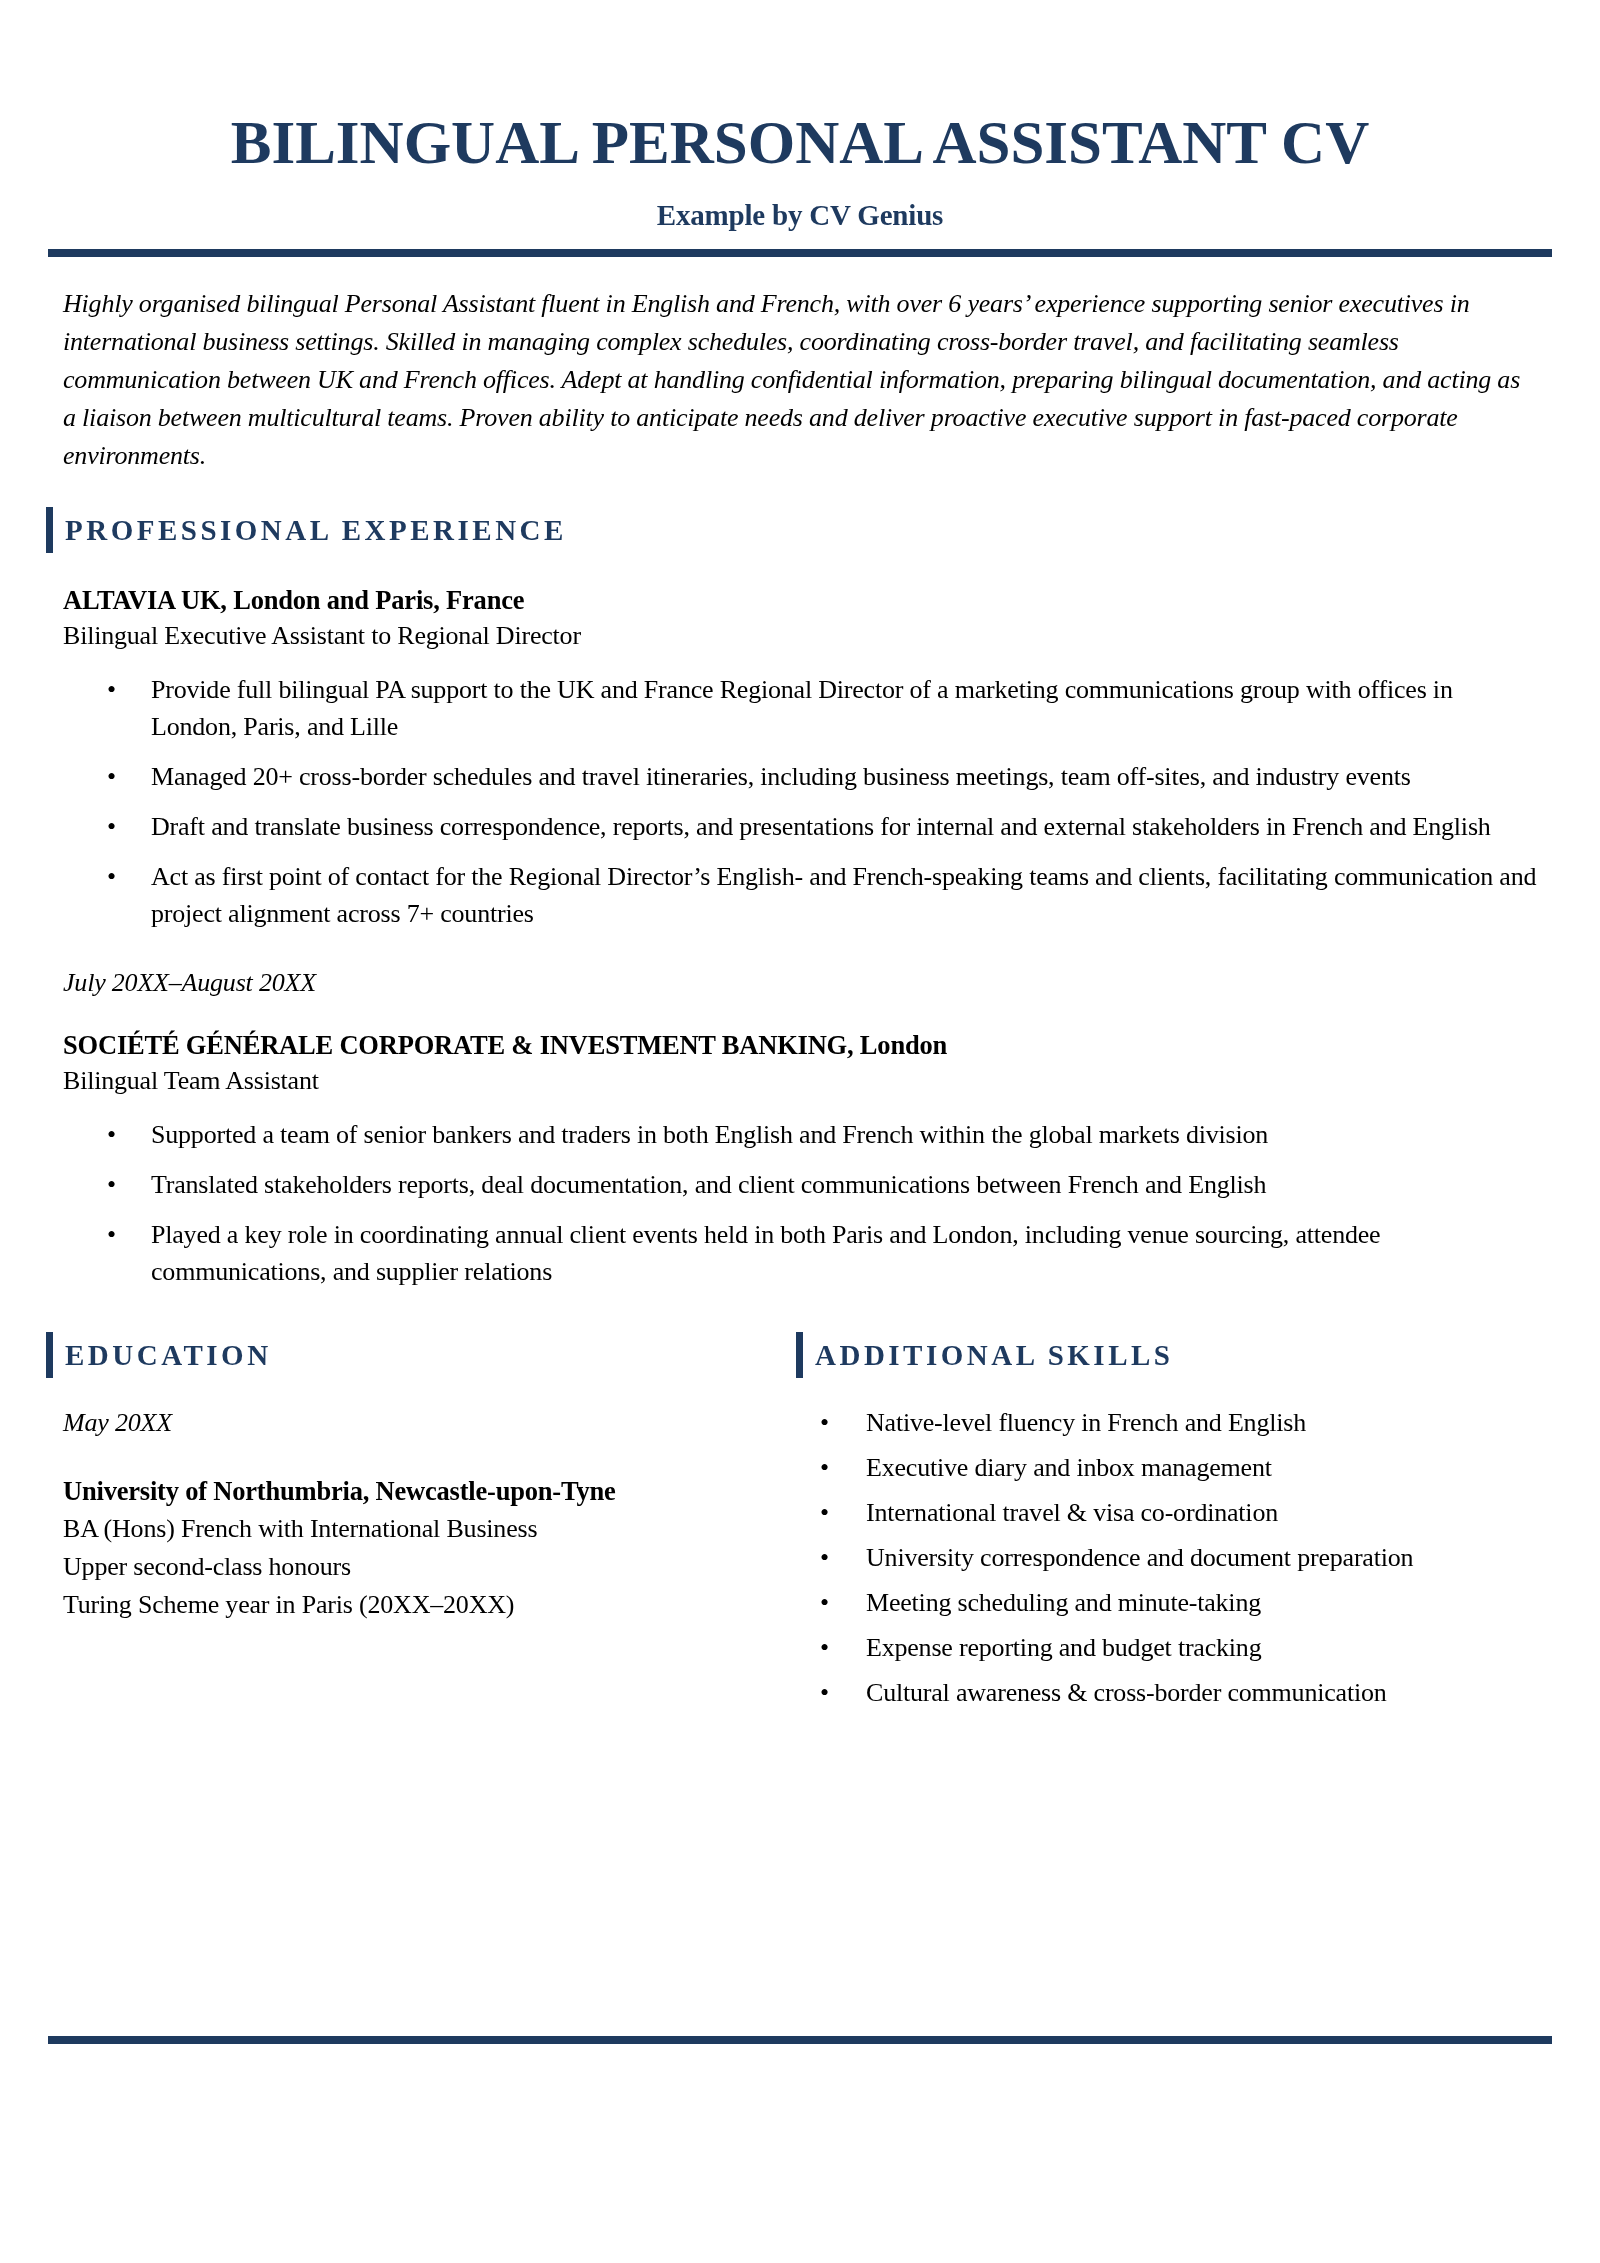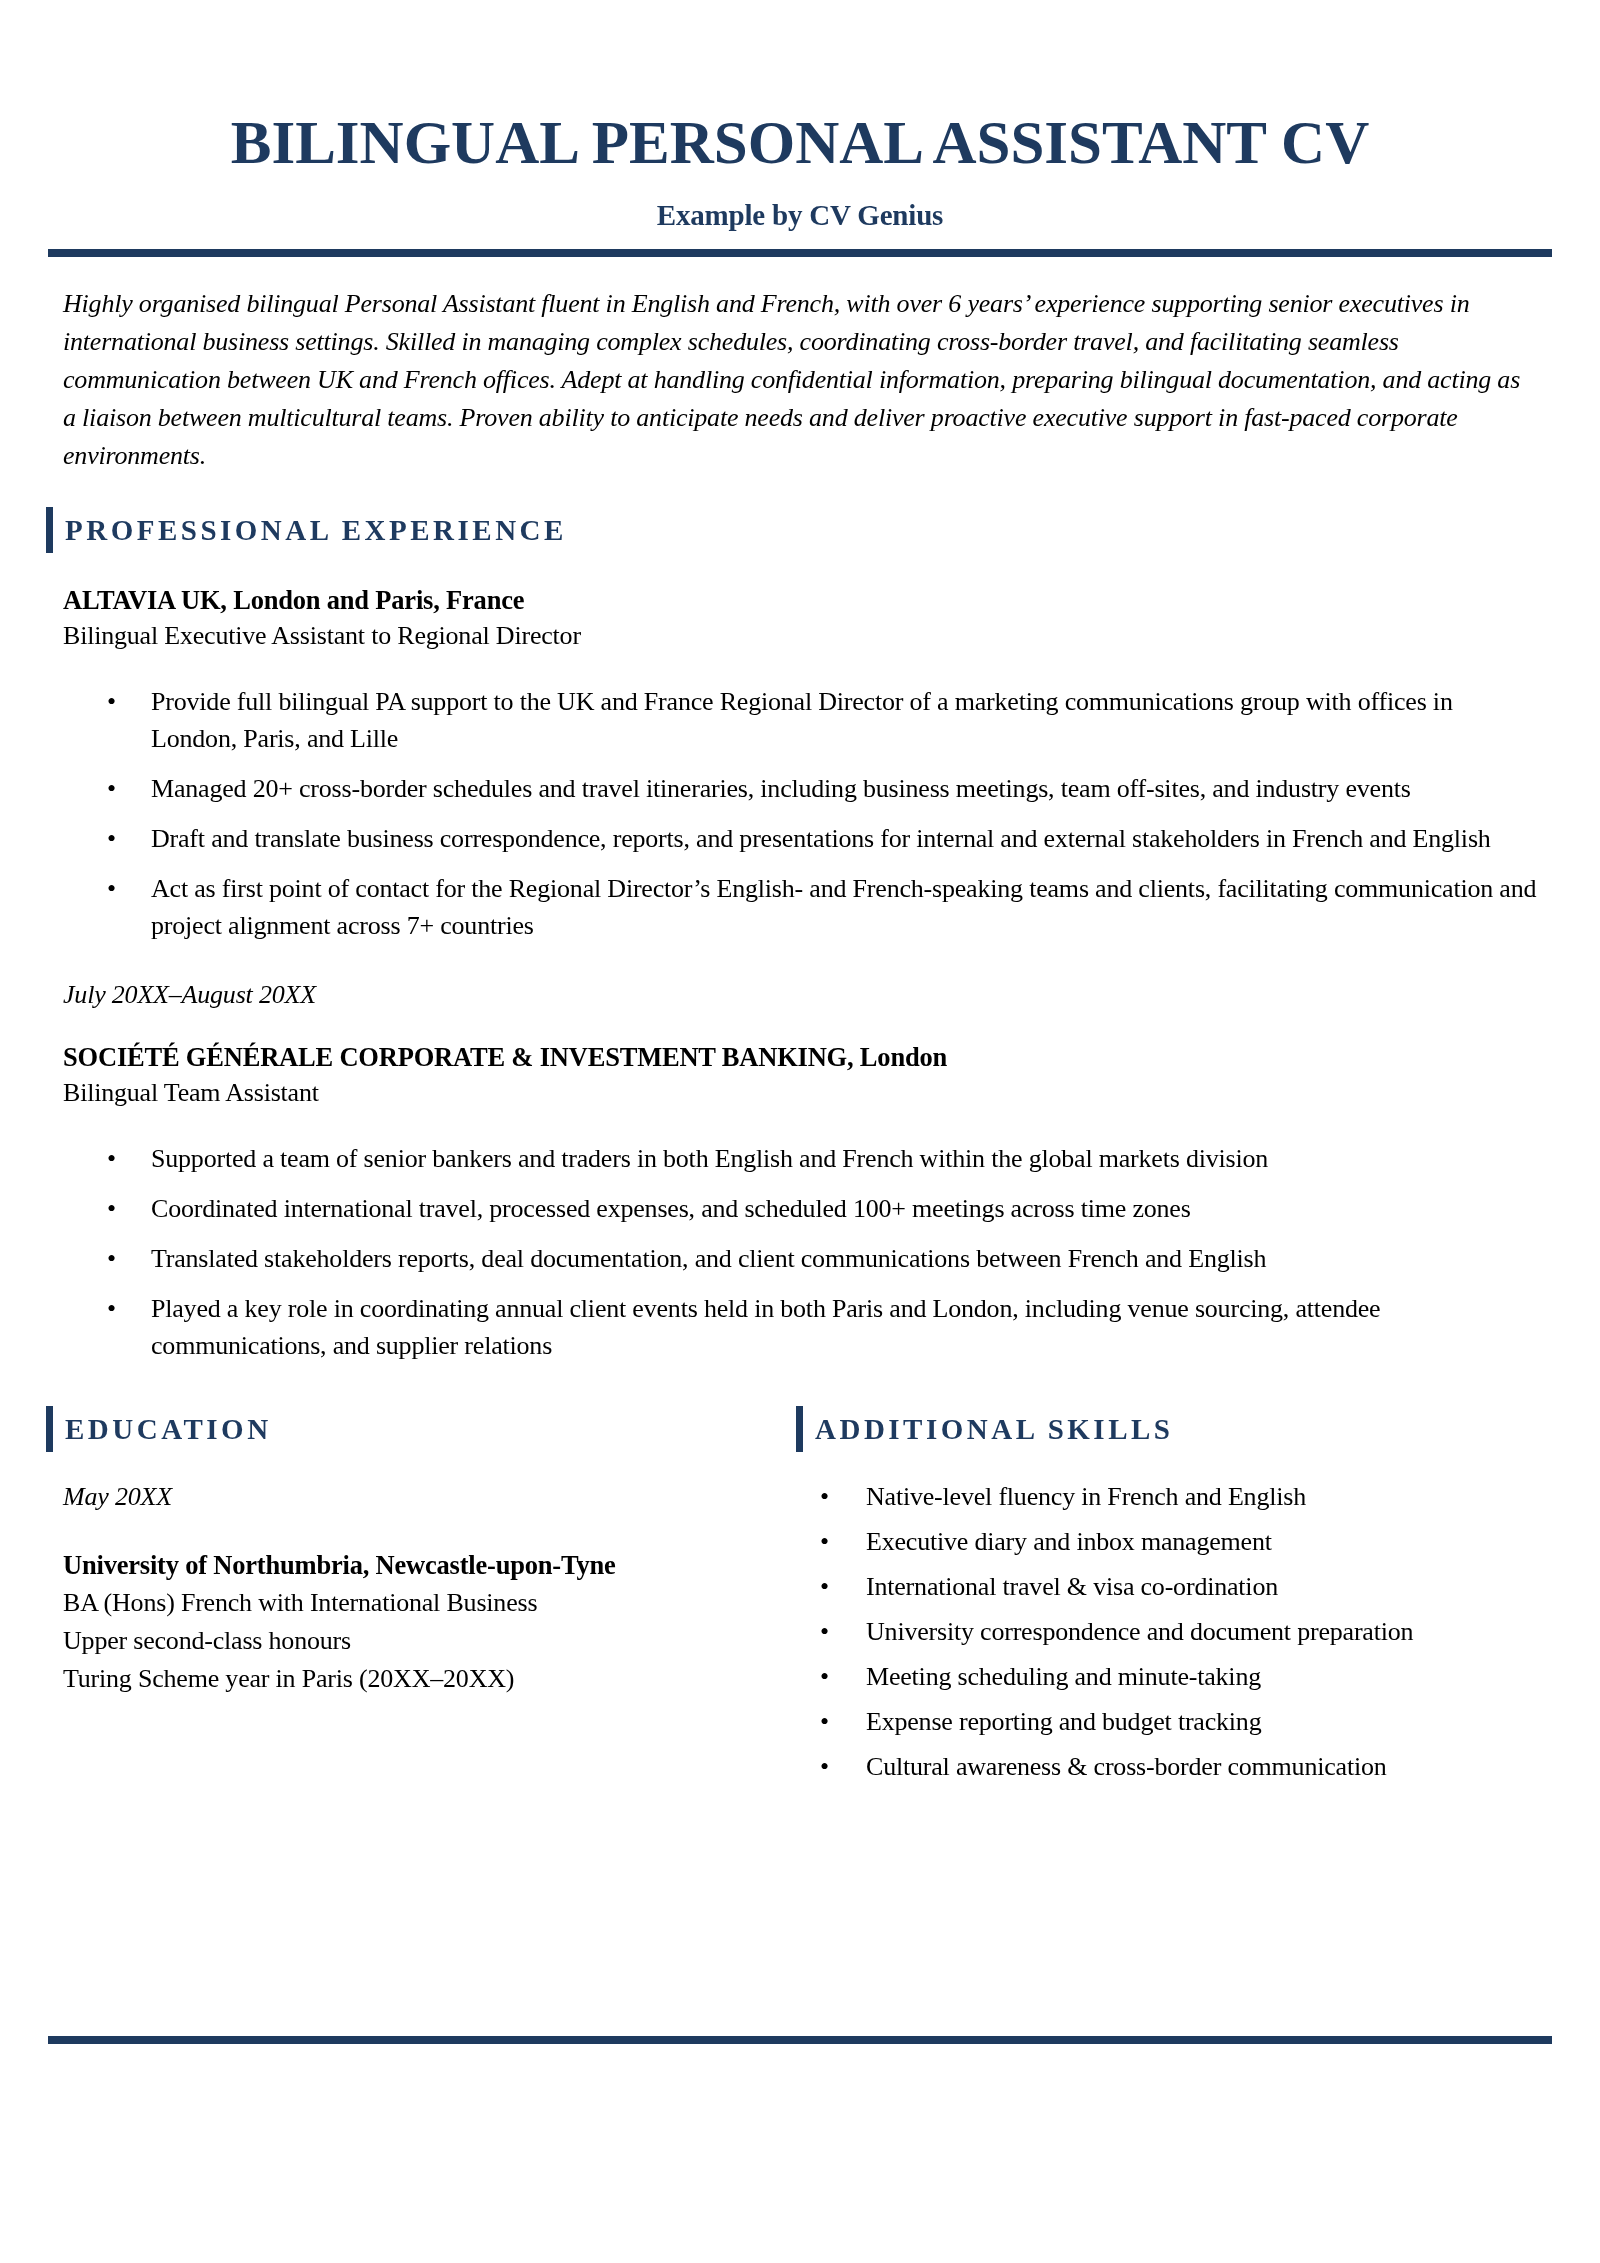--- a/index.html
+++ b/index.html
@@ -54,21 +54,21 @@
   }
   .sec-bar { width: 7px; height: 46px; background: #1e3a5f; flex: 0 0 auto; }
   .sec-title { font-weight: bold; font-size: 29px; letter-spacing: 3.5px; white-space: nowrap; }
   .sec-experience { margin-top: 32px; }
 
   .job-dates { margin-top: 30px; font-style: italic; font-size: 26px; }
   .job-dates.second { margin-top: 36px; }
   .job-company { margin-top: 32px; font-weight: bold; font-size: 26.5px; }
   .job-role { margin-top: 5px; font-size: 26px; }
 
-  ul.bullets { margin-top: 32px; list-style: none; }
+  ul.bullets { margin-top: 20px; list-style: none; }
   ul.bullets li {
     position: relative;
     padding-left: 88px;
     font-size: 26px;
     line-height: 37px;
     margin-bottom: 13px;
   }
   ul.bullets li::before {
     content: "\2022";
     position: absolute;
@@ -143,21 +143,20 @@
   </div>
 
   <div>
     <div class="job-dates second">July 20XX–August 20XX</div>
     <div class="job-company">SOCIÉTÉ GÉNÉRALE CORPORATE &amp; INVESTMENT BANKING, London</div>
     <div class="job-role">Bilingual Team Assistant</div>
     <ul class="bullets">
 
         <li>Supported a team of senior bankers and traders in both English and French within the global markets division</li>
 
-        <li>Coordinated international travel, processed expenses, and scheduled 100+ meetings across time zones</li>
 
         <li>Translated stakeholders reports, deal documentation, and client communications between French and English</li>
 
         <li>Played a key role in coordinating annual client events held in both Paris and London, including venue sourcing, attendee communications, and supplier relations</li>
       </ul>
   </div>
 
   <div class="columns">
 
     <div class="col-left">

